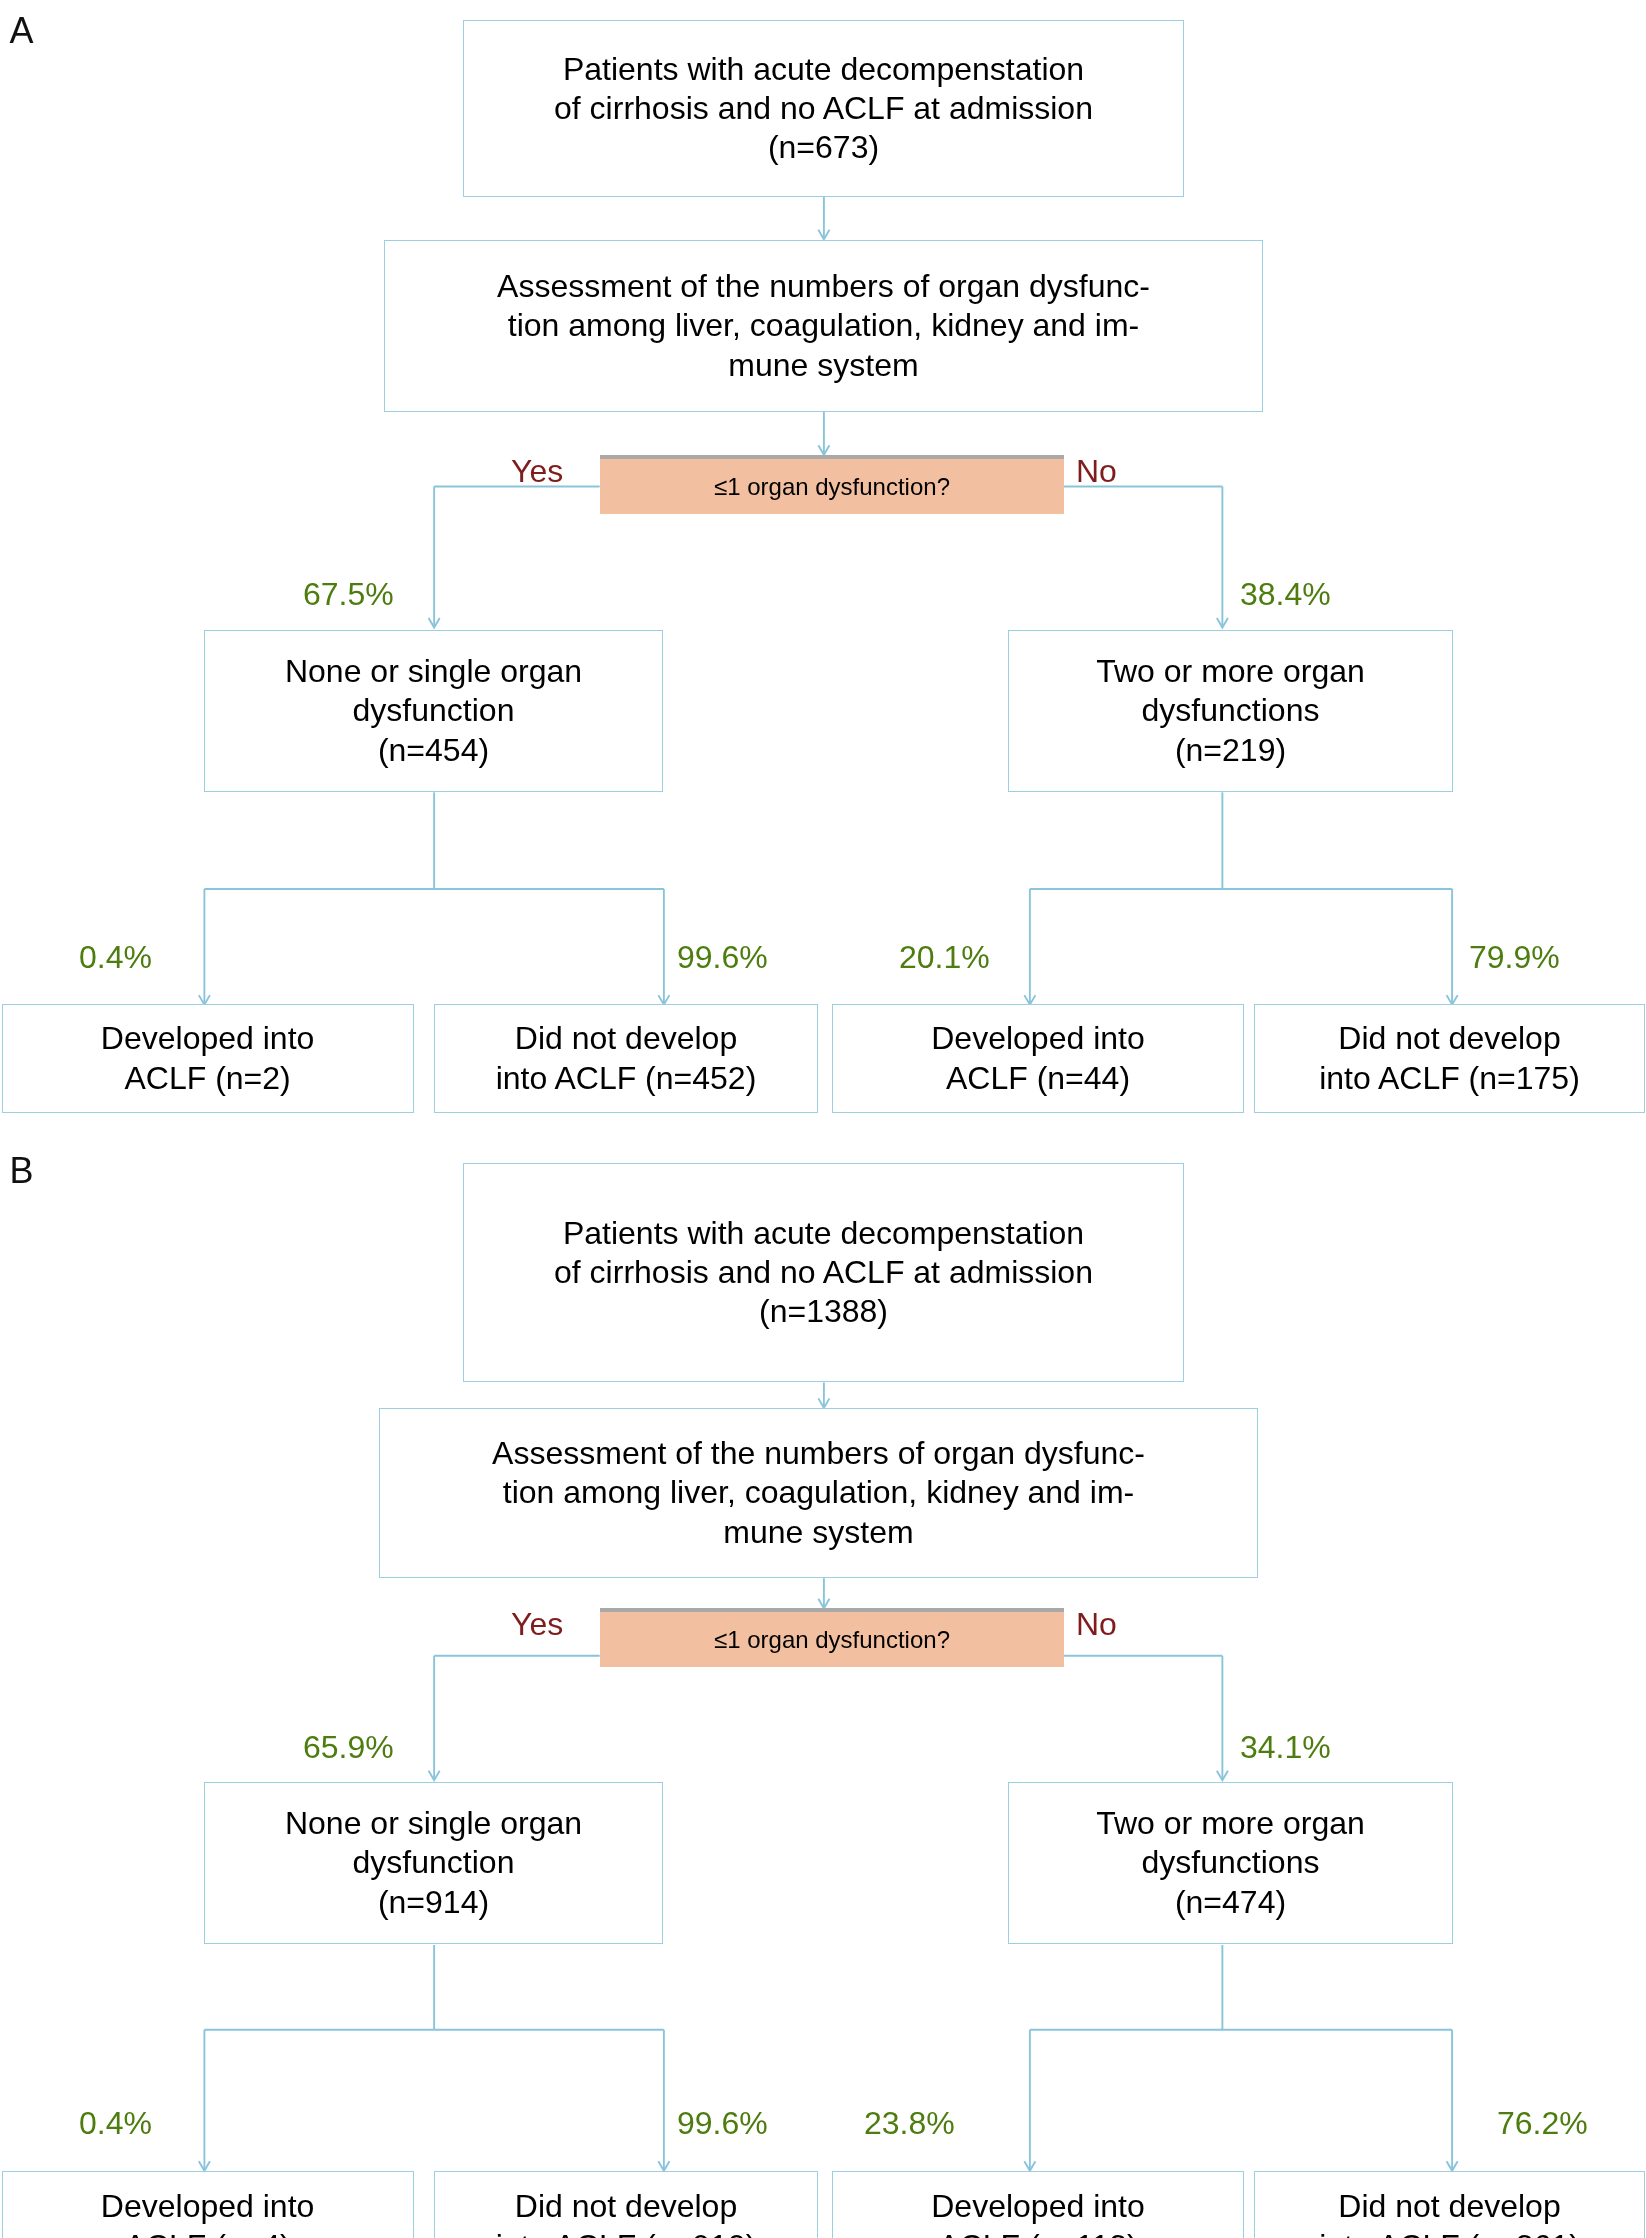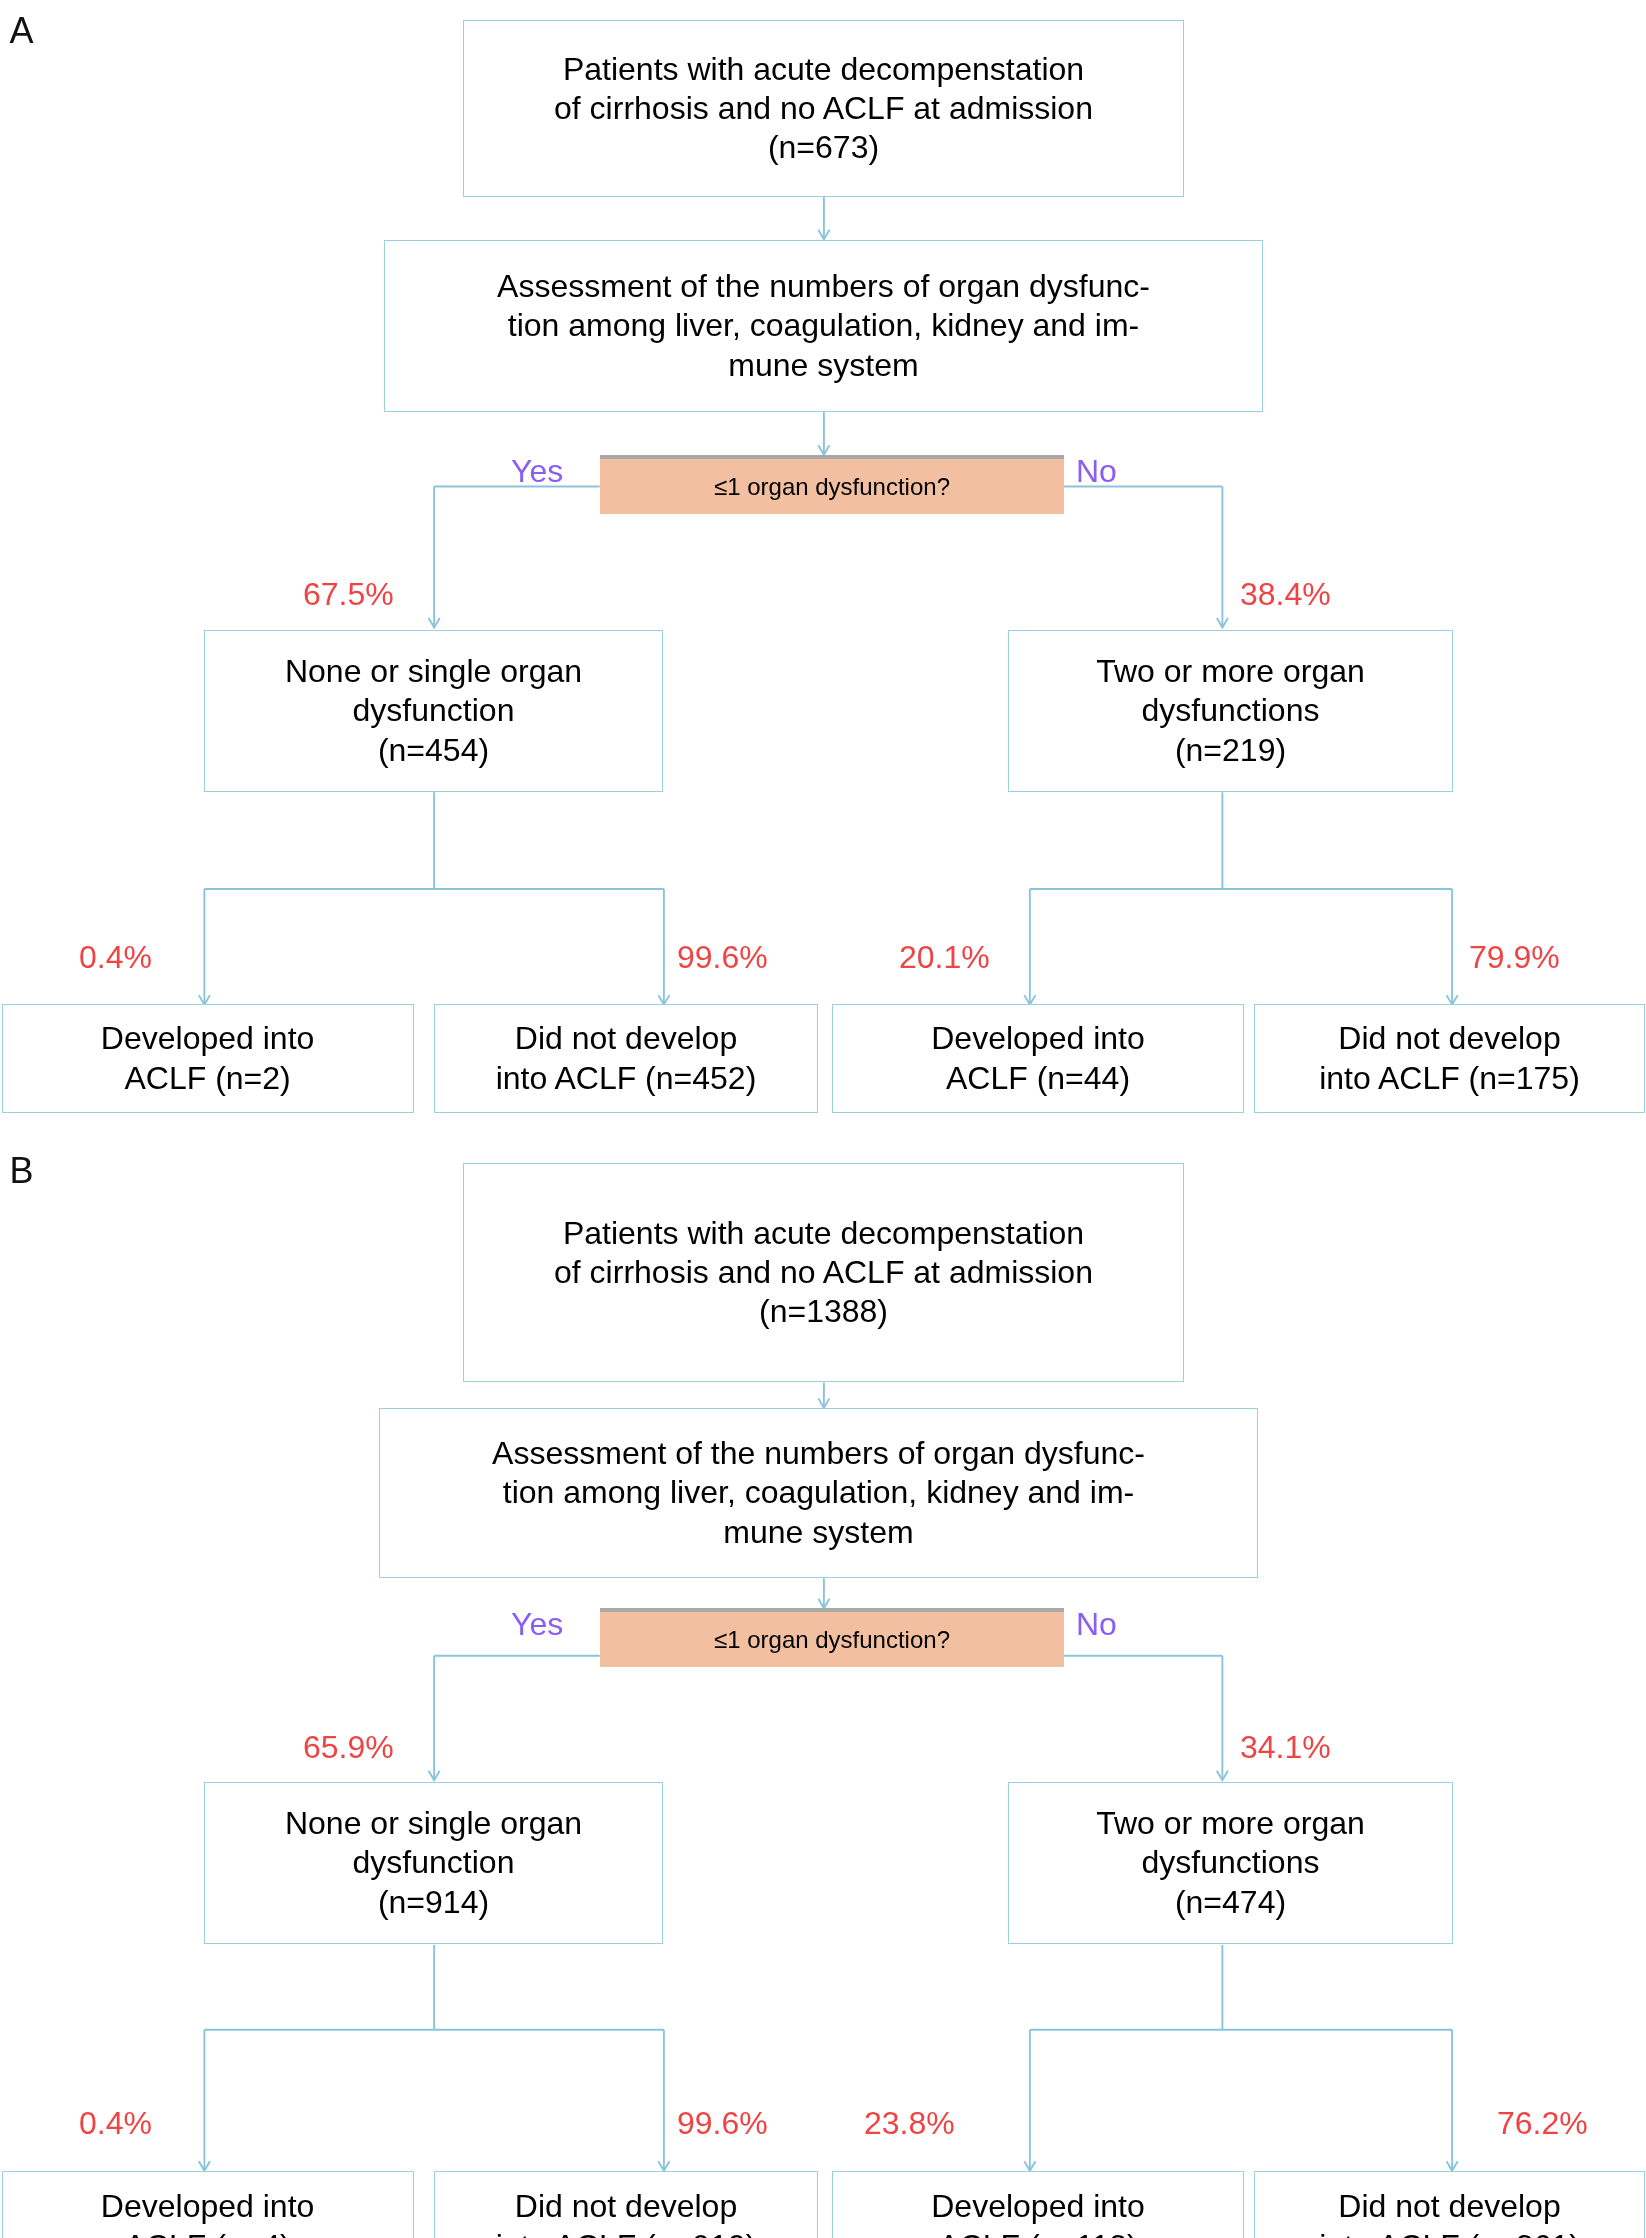--- a/index.html
+++ b/index.html
@@ -40,28 +40,28 @@
   .node.decision{
     border:none;
     background:#f2c0a0;
     border-top:4px solid #a9a9a9;
     font-size:24px;
   }
   .edge-label{
     position:absolute;
     font-size:32px;
     line-height:1;
-    color:#ef4444;
+    color:#4d7c0f;
     white-space:nowrap;
   }
   .yn-label{
     position:absolute;
     font-size:32px;
     line-height:1;
-    color:#8b5cf6;
+    color:#7f1d1d;
     white-space:nowrap;
   }
   svg.links{
     position:absolute;
     left:0; top:0;
     width:1647px;
     height:2239px;
     pointer-events:none;
   }
   svg.links line, svg.links path{

